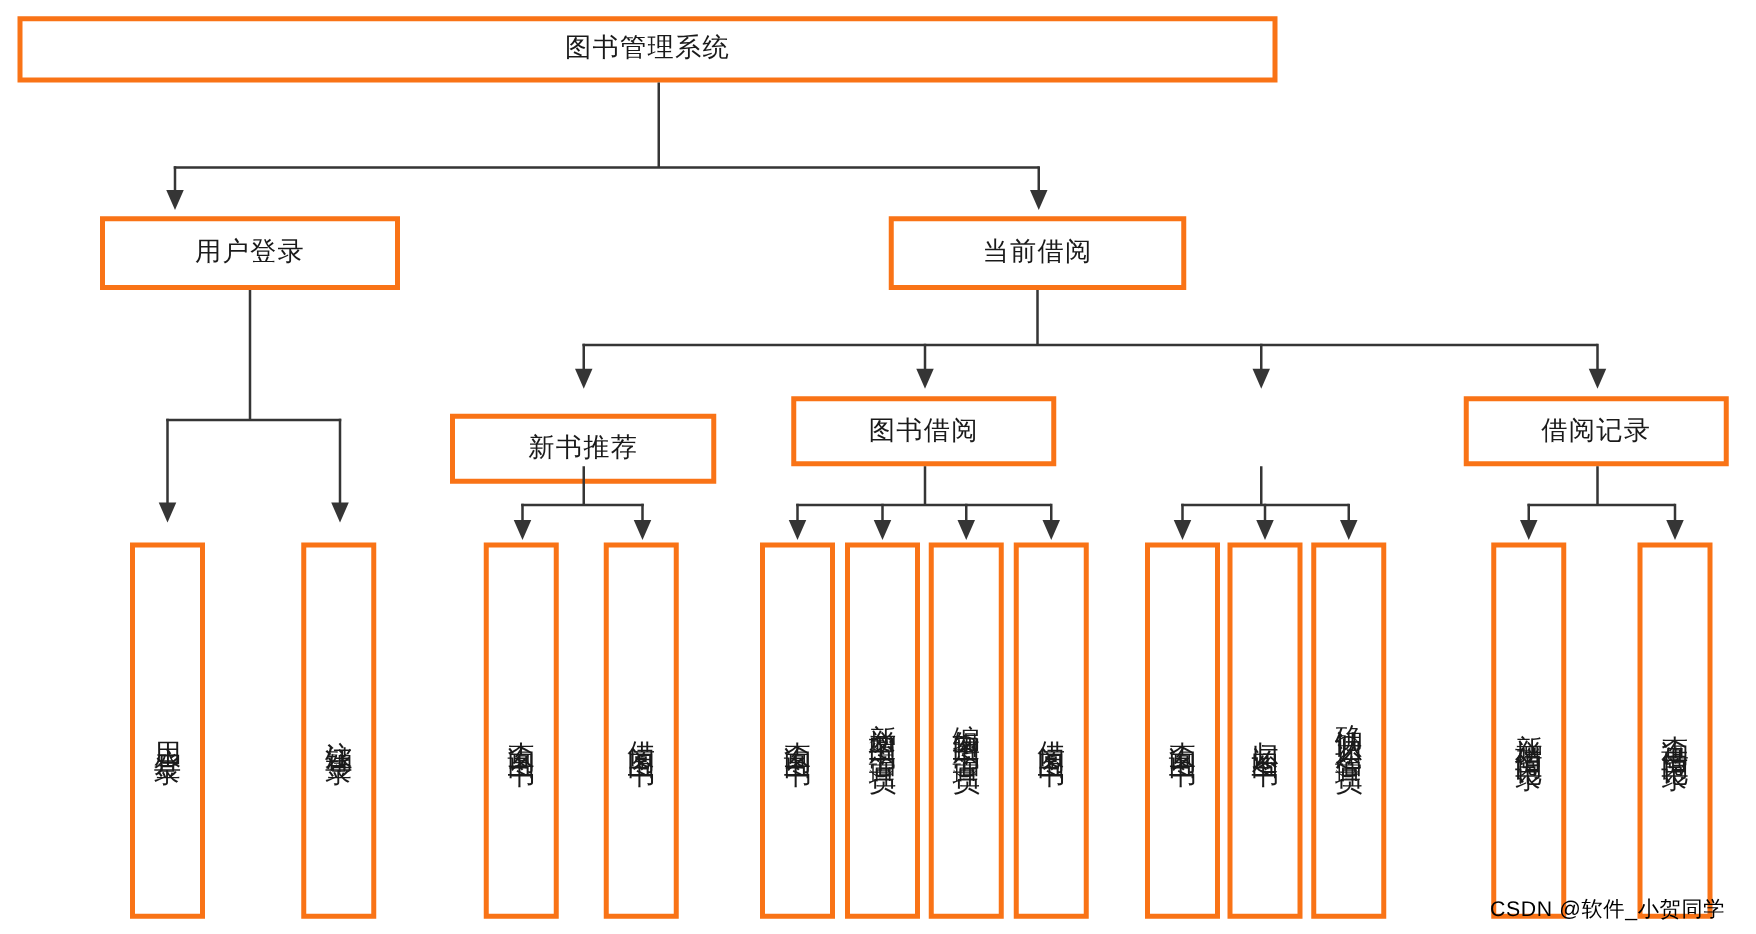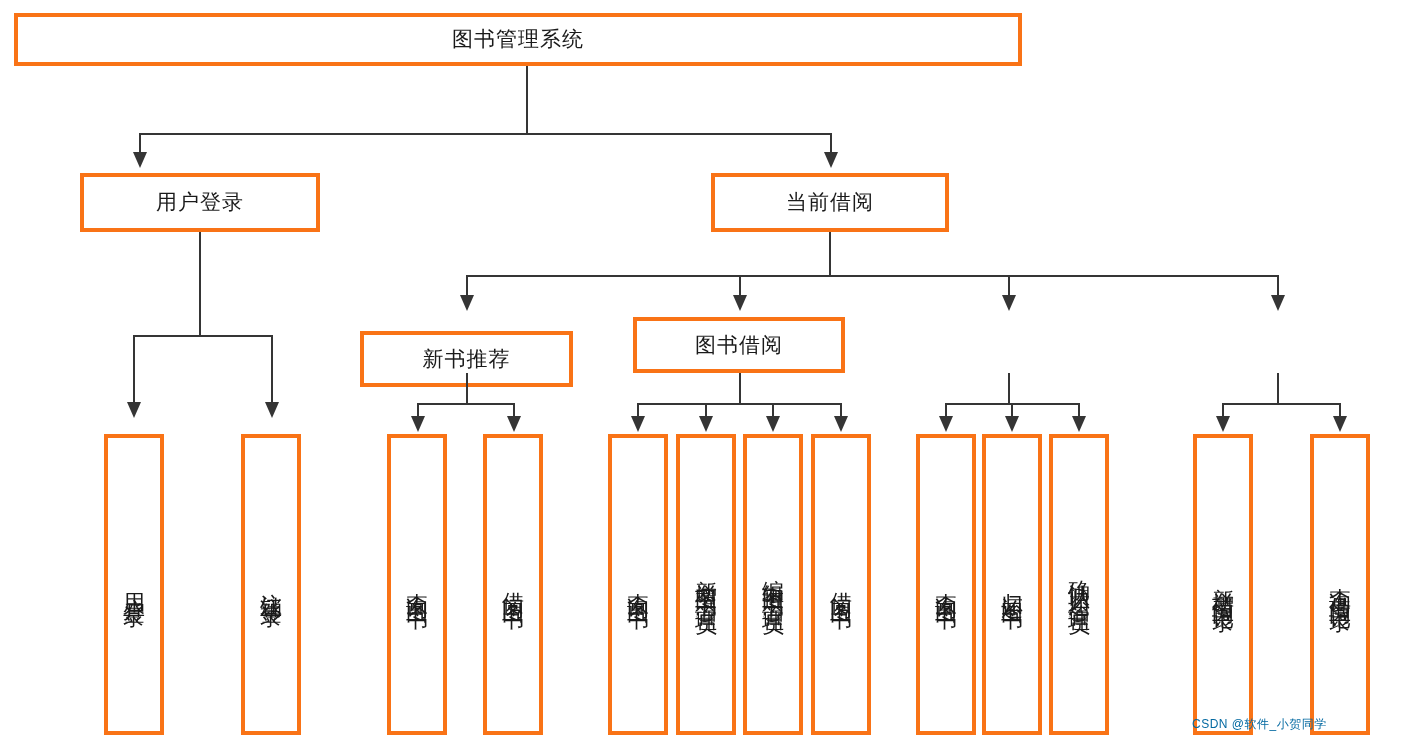--- a/index.html
+++ b/index.html
@@ -52,22 +52,22 @@
     position:absolute;
     width:0;height:0;
     border-left:7px solid transparent;
     border-right:7px solid transparent;
     border-top:16px solid #353535;
   }
 
   
   #watermark{
     position:absolute;
-    color:#0369a1;
-    font-size:12px;
+    color:#000000;
+    font-size:17px;
     letter-spacing:0.5px;
     white-space:nowrap;
     pointer-events:none;
   }
 </style>
 </head>
 <body>
 
 <div id="canvas">
 
@@ -107,20 +107,23 @@
   <div class="arrow" style="left:1002px;top:295px;"></div>
   <div class="vline" style="left:1277px;top:275px;height:23px;"></div>
   <div class="arrow" style="left:1271px;top:295px;"></div>
 
   <div class="node horiz" style="left:360px;top:331px;width:213px;height:56px;">
     <span class="lbl">新书推荐</span>
   </div>
   <div class="node horiz" style="left:633px;top:317px;width:212px;height:56px;">
     <span class="lbl">图书借阅</span>
   </div>
+  <div class="node horiz" style="left:1171px;top:317px;width:212px;height:56px;">
+    <span class="lbl">借阅记录</span>
+  </div>
 
   <div class="vline" style="left:466px;top:373px;height:31px;"></div>
   <div class="hline" style="left:417px;top:403px;width:98px;"></div>
   <div class="vline" style="left:417px;top:403px;height:16px;"></div>
   <div class="arrow" style="left:411px;top:416px;"></div>
   <div class="vline" style="left:513px;top:403px;height:16px;"></div>
   <div class="arrow" style="left:507px;top:416px;"></div>
 
   <div class="vline" style="left:739px;top:373px;height:31px;"></div>
   <div class="hline" style="left:637px;top:403px;width:204px;"></div>

